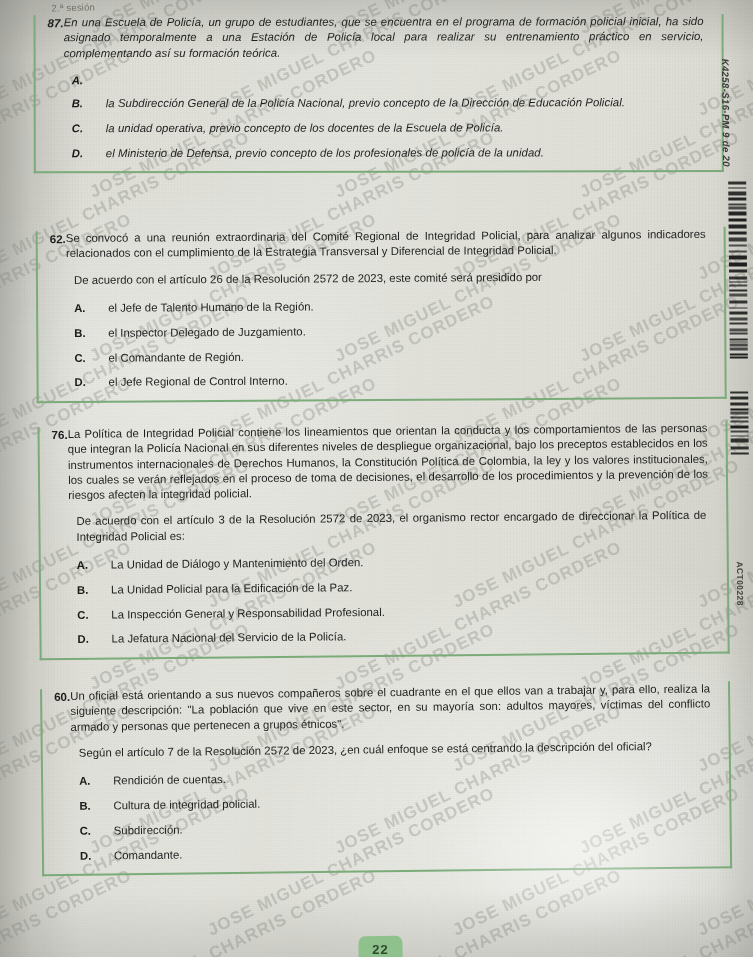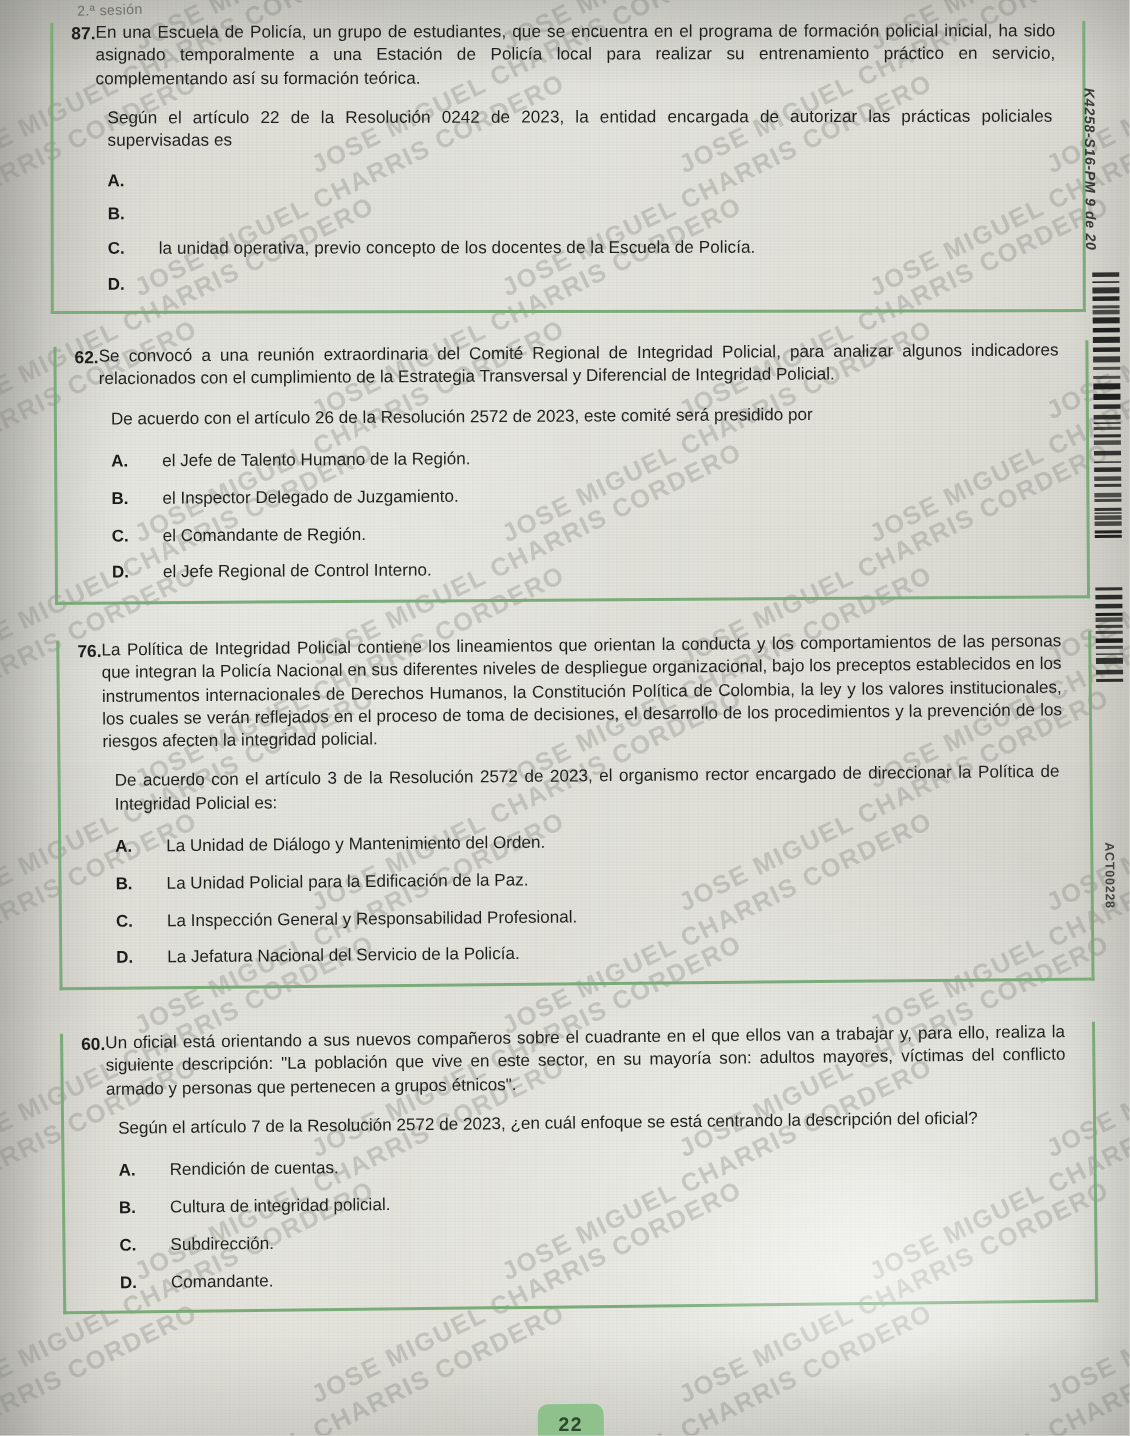--- a/index.html
+++ b/index.html
@@ -125,21 +125,21 @@
     box-sizing:content-box;
     flex:0 0 auto;
   }
   .opt-text {
     font-size:11.4px;
     color:#1f1f1f;
     line-height:1.3;
   }
 
   
-  #q87 { top: 12px;  transform: rotate(0.45deg);  transform-origin: 0 0; }
+  #q87 { top: 12px;  transform: rotate(0.45deg);  transform-origin: 0 0; font-style: italic; }
   #q88 { top: 228px; transform: rotate(0.18deg);  transform-origin: 0 0; }
   #q89 { top: 424px; transform: rotate(0deg);     transform-origin: 0 0; }
   #q90 { top: 686px; transform: rotate(-0.12deg); transform-origin: 0 0; }
 
   #q87 .qtext, #q87 .qsub, #q87 .opt-text { letter-spacing:0.05px; }
 
   
   .vcode {
     position:absolute;
     font-size:9.5px;
@@ -268,34 +268,35 @@
 
 <div id="content">
 
   <div class="session-label">2.ª sesión</div>
 
   <div class="qblock top-open" id="q87">
     <div class="qrow">
       <div class="qnum">87.</div>
       <div class="qtext">En una Escuela de Policía, un grupo de estudiantes, que se encuentra en el programa de formación policial inicial, ha sido asignado temporalmente a una Estación de Policía local para realizar su entrenamiento práctico en servicio, complementando así su formación teórica.</div>
     </div>
-    <div class="qsub">Según el artículo 22 de la Resolución 0242 de 2023, la entidad encargada de autorizar las prácticas policiales supervisadas es</div>
     <div class="options">
       <div class="opt">
         <div class="opt-letter">A.</div>
       </div>
       <div class="opt">
         <div class="opt-letter">B.</div>
+        <div class="opt-text">la Subdirección General de la Policía Nacional, previo concepto de la Dirección de Educación Policial.</div>
       </div>
       <div class="opt">
         <div class="opt-letter">C.</div>
         <div class="opt-text">la unidad operativa, previo concepto de los docentes de la Escuela de Policía.</div>
       </div>
       <div class="opt">
         <div class="opt-letter">D.</div>
+        <div class="opt-text">el Ministerio de Defensa, previo concepto de los profesionales de policía de la unidad.</div>
       </div>
     </div>
   </div>
 
   <div class="qblock top-open" id="q88">
     <div class="qrow">
       <div class="qnum">62.</div>
       <div class="qtext">Se convocó a una reunión extraordinaria del Comité Regional de Integridad Policial, para analizar algunos indicadores relacionados con el cumplimiento de la Estrategia Transversal y Diferencial de Integridad Policial.</div>
     </div>
     <div class="qsub">De acuerdo con el artículo 26 de la Resolución 2572 de 2023, este comité será presidido por</div>

